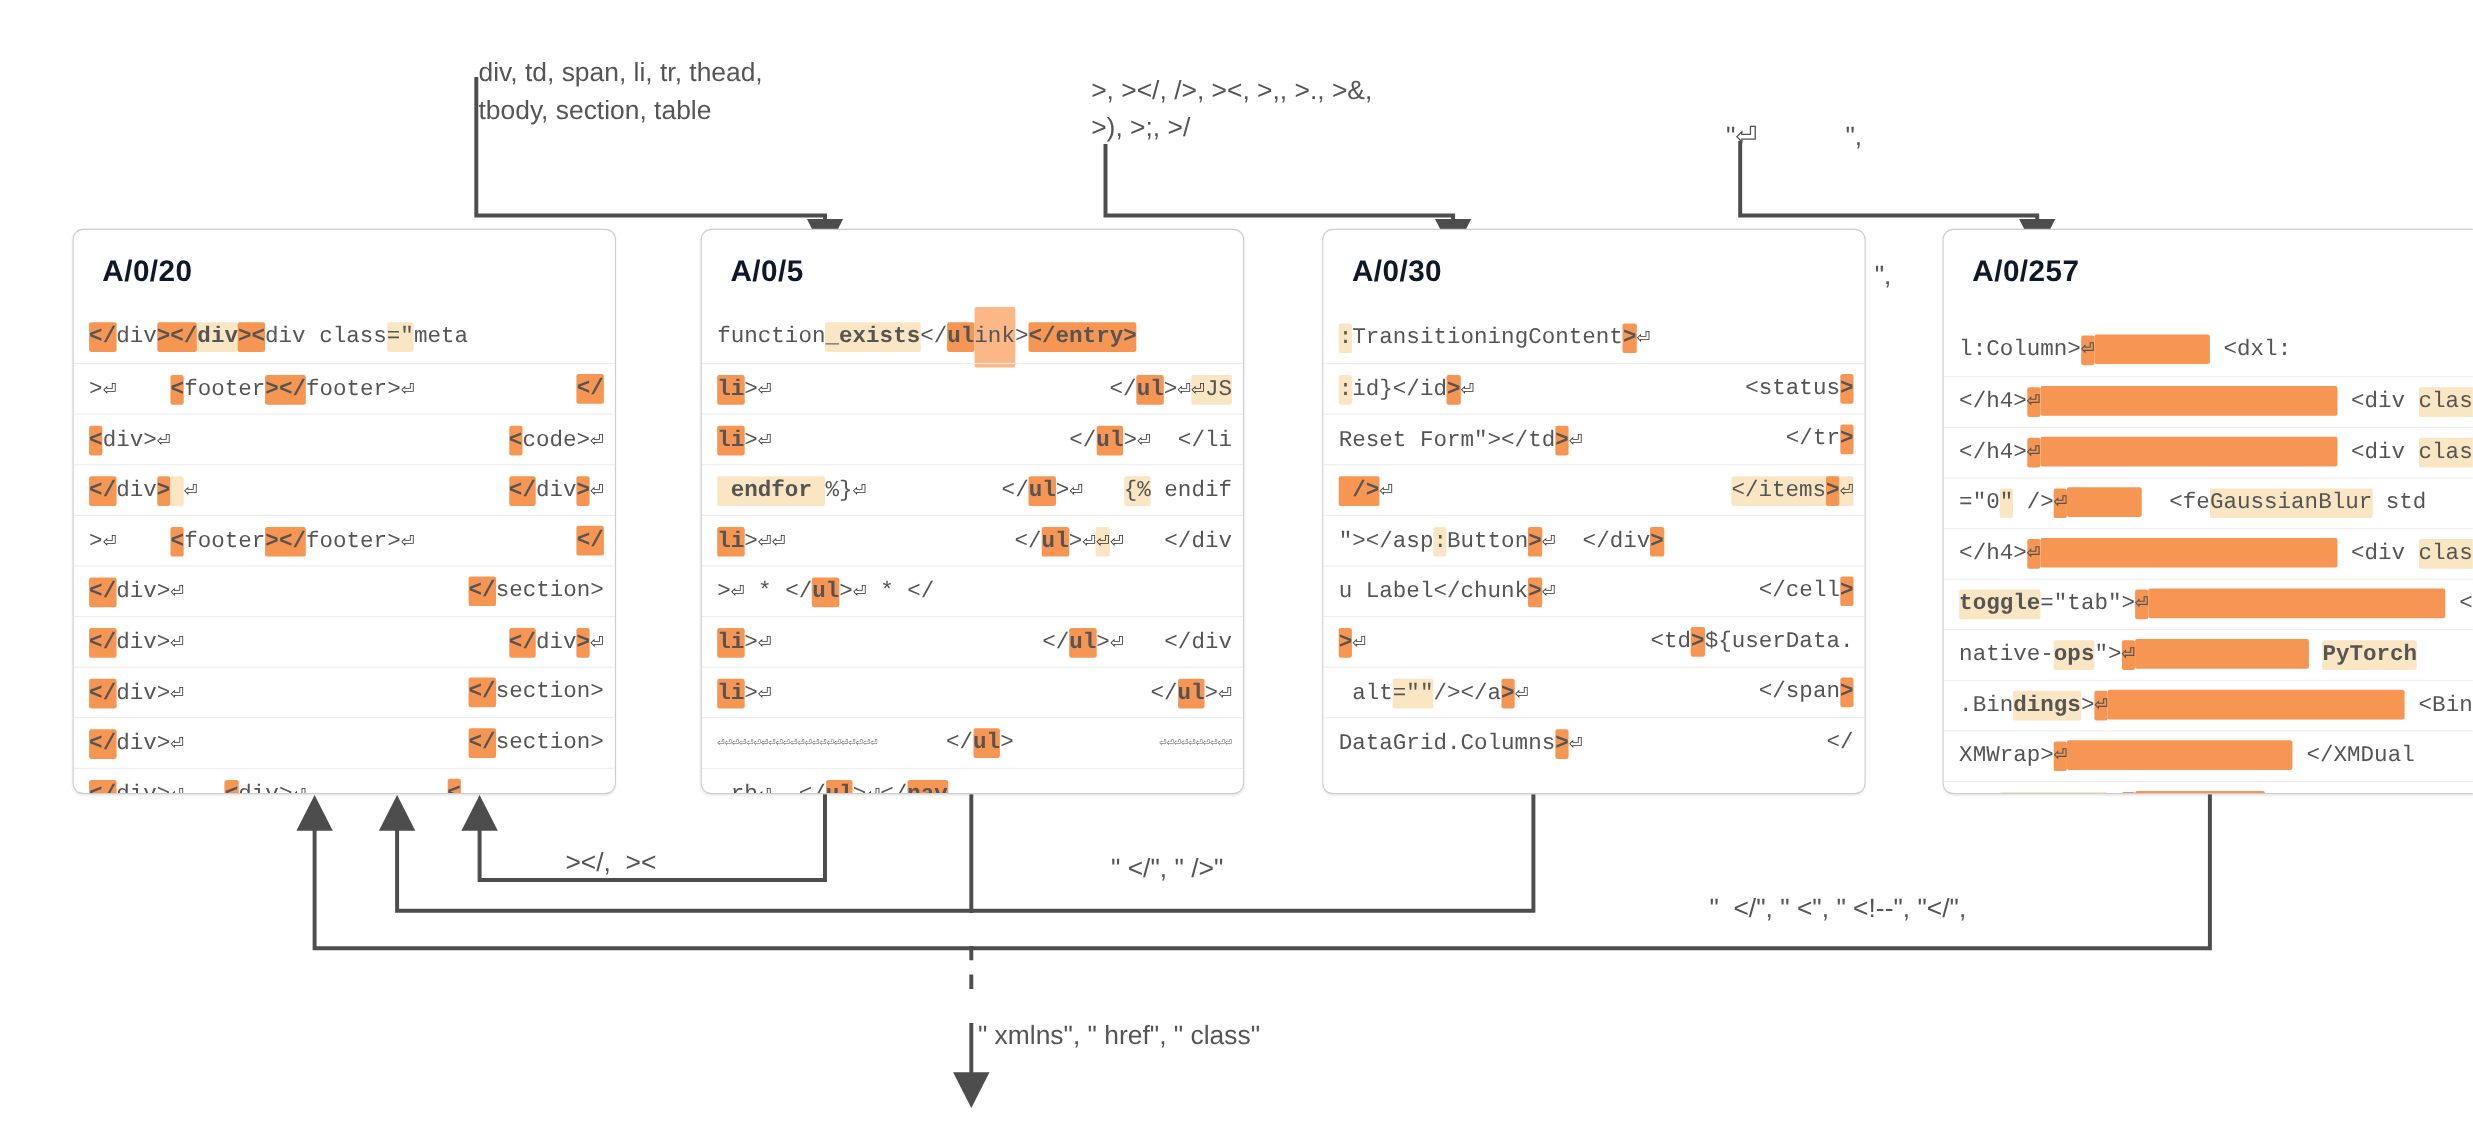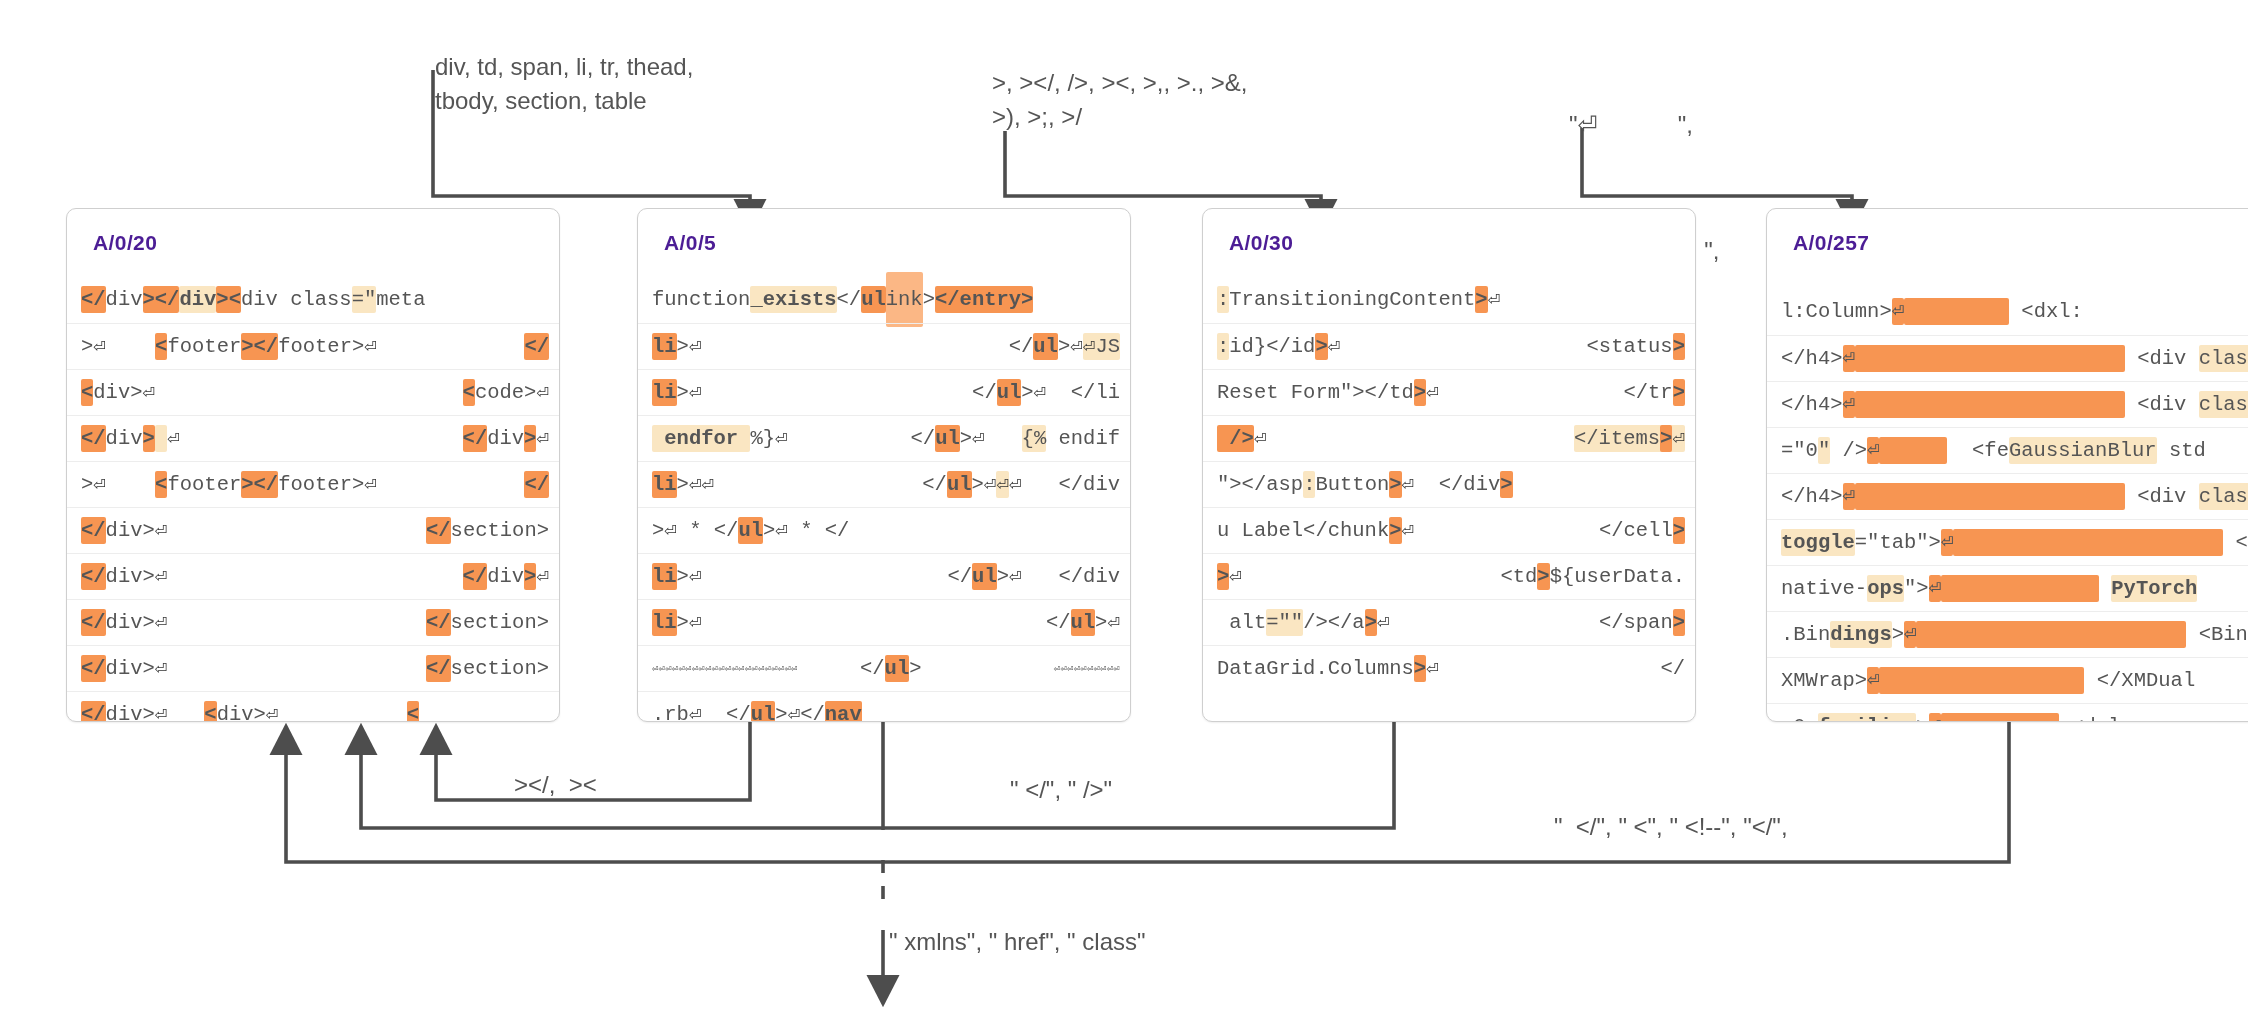--- a/index.html
+++ b/index.html
@@ -3,22 +3,22 @@
 <meta charset="utf-8">
 <style>
   html,body{margin:0;padding:0;background:#ffffff;}
   body{width:2248px;height:1022px;position:relative;overflow:hidden;
        font-family:"Liberation Sans", sans-serif;color:#4a4a4a;}
   .canvas{position:absolute;left:0;top:0;width:2248px;height:1022px;margin-left:24px;}
 
   
   .card{position:absolute;background:#fff;border:1.5px solid #cfcfcf;border-radius:10px;
         box-shadow:0 1px 2px rgba(0,0,0,.07);box-sizing:border-box;overflow:hidden;}
-  .card-title{font-family:"Liberation Sans", sans-serif;font-weight:bold;font-size:21px;
-              color:#4c1d95;padding:22px 0 0 26px;letter-spacing:.4px;}
+  .card-title{font-family:"Liberation Sans", sans-serif;font-weight:bold;font-size:27px;
+              color:#0f172a;padding:22px 0 0 26px;letter-spacing:.4px;}
   .rows{margin-top:22px;}
   .row{position:relative;height:46px;line-height:46px;border-top:1px solid #ededed;
        font-family:"Liberation Mono", monospace;font-size:20.5px;color:#555;
        white-space:pre;box-sizing:border-box;}
   .row:first-child{border-top:none;}
   .row .l{position:absolute;left:14px;top:0;}
   .row .r{position:absolute;right:10px;top:0;}
   .row .c{position:absolute;top:0;text-align:center;}
 
   .hi{background:#f79552;border-radius:2px;padding:2px 0;}

